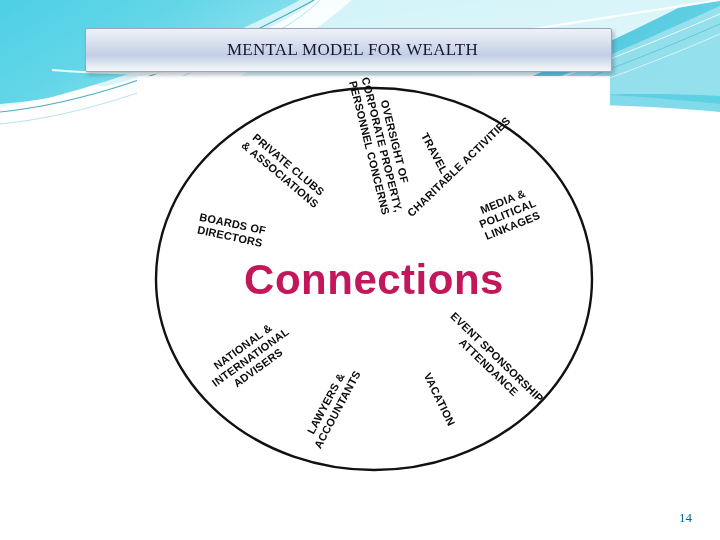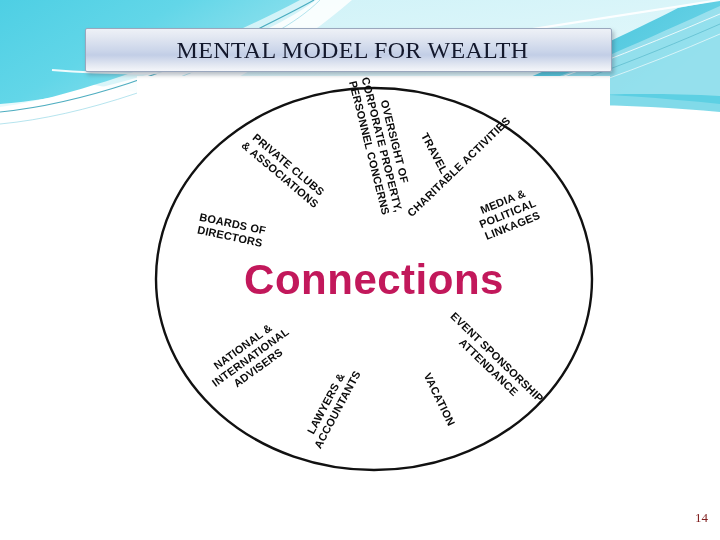--- a/index.html
+++ b/index.html
@@ -41,21 +41,21 @@
         #c2cee6 62%,
         #e6eaf3 88%,
         #f4f6fa 100%);
     box-shadow: 2px 3px 4px rgba(60,70,90,0.35);
     display: flex;
     align-items: center;
     justify-content: center;
   }
   #title-text {
     font-family: "Liberation Serif", serif;
-    font-size: 24px;
+    font-size: 17px;
     letter-spacing: 0.3px;
     color: #13182c;
     white-space: nowrap;
     margin-left: 8px;
   }
   
   #content-panel {
     position: absolute;
     left: 137px;
     top: 76px;
@@ -86,25 +86,25 @@
   .center-label {
     font-family: "Liberation Sans", sans-serif;
     font-weight: bold;
     font-size: 42px;
     fill: #c2185b;
     letter-spacing: 0.5px;
   }
   
   #page-number {
     position: absolute;
-    right: 12px;
+    right: 28px;
     bottom: 14px;
     font-family: "Liberation Serif", serif;
     font-size: 13px;
-    color: #7f1d1d;
+    color: #0369a1;
   }
 </style>
 </head>
 <body>
 
 <div id="slide">
 
   <svg id="bg-art" viewBox="0 0 720 540" preserveAspectRatio="none" aria-hidden="true">
     <defs>
       <linearGradient id="gradCyanA" x1="0" y1="0" x2="1" y2="0.6">

